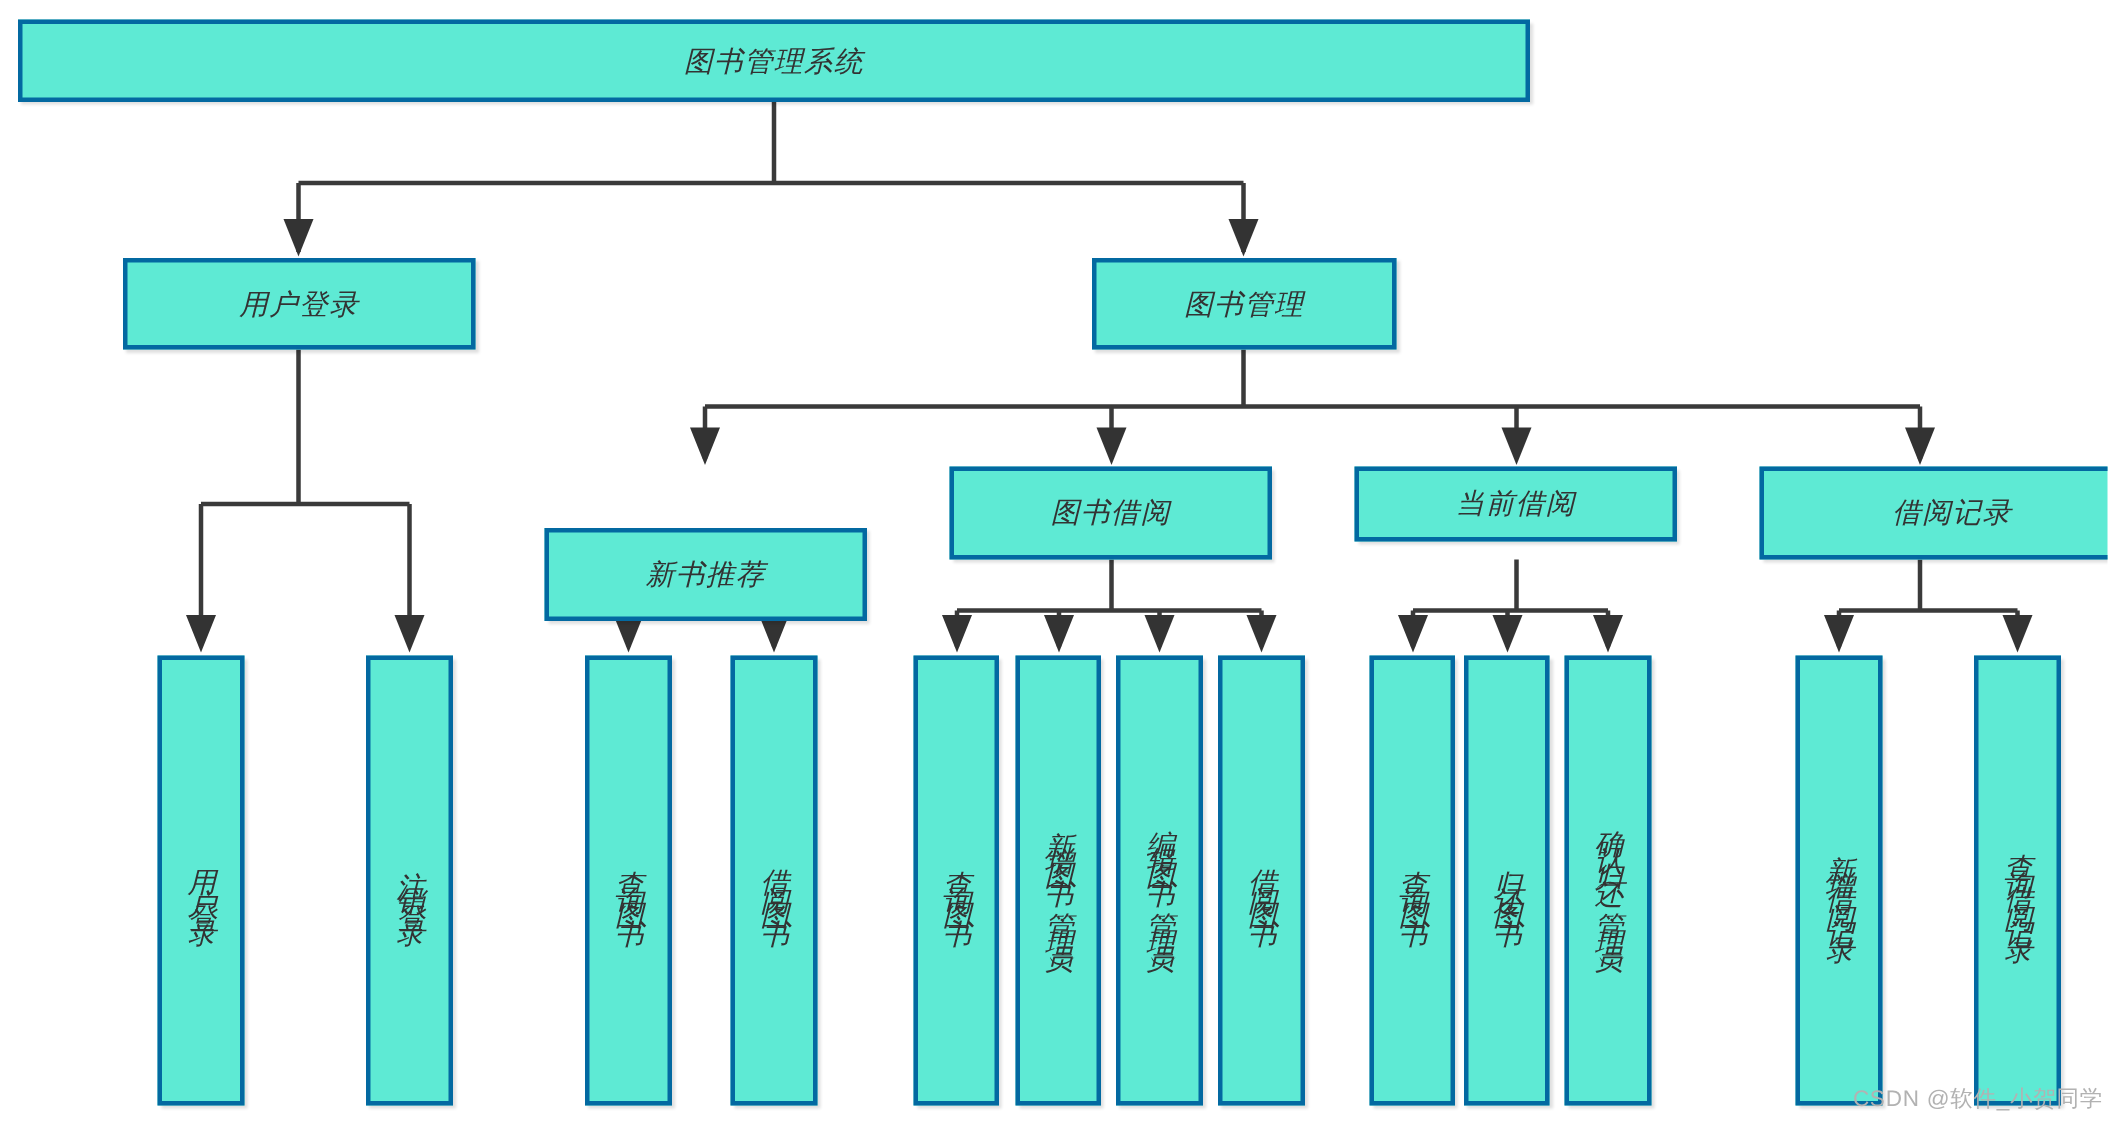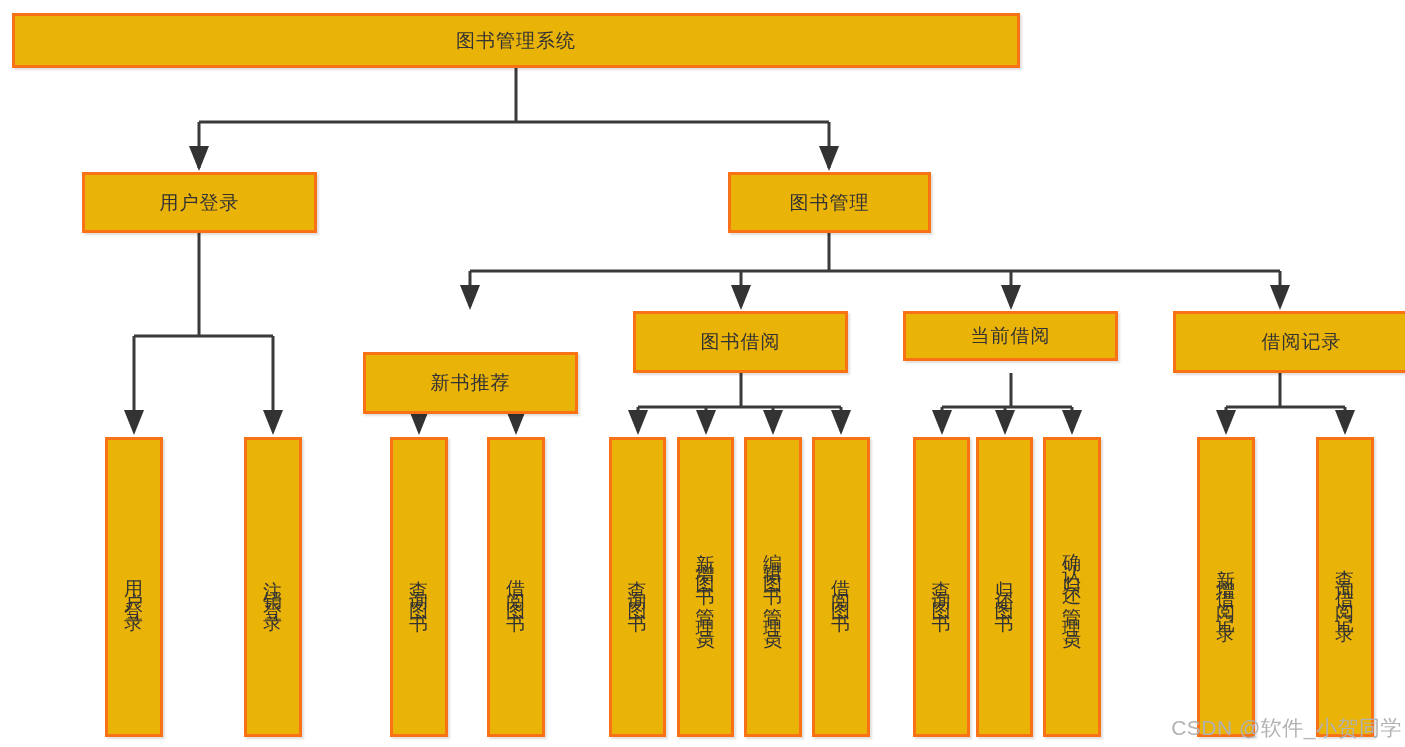--- a/index.html
+++ b/index.html
@@ -2,32 +2,33 @@
 <html><head>
 <meta charset="utf-8">
 <style>
   html,body{margin:0;padding:0;}
   body{
     width:1405px;height:747px;position:relative;background:#ffffff;
     font-family:"Liberation Sans","DejaVu Sans",sans-serif;overflow:hidden;
   }
   #connectors{position:absolute;left:0;top:0;width:1405px;height:747px;}
   .box{
-    position:absolute;background:#eab308;border:3px solid #f97316;
+    position:absolute;background:#5eead4;border:3px solid #0369a1;
     box-sizing:border-box;display:flex;align-items:center;justify-content:center;
     color:#333333;font-size:19px;letter-spacing:1px;
     box-shadow:2px 2px 2px rgba(0,0,0,0.13);
+    font-style:italic;
   }
   .vbox{
     writing-mode:vertical-lr;text-orientation:mixed;
     letter-spacing:11px;line-height:1;font-size:19px;letter-spacing:11px;
   }
   .watermark{
     position:absolute;right:3px;bottom:5px;color:#b2b2b2;
-    font-size:21px;letter-spacing:0.5px;white-space:nowrap;
+    font-size:15px;letter-spacing:0.5px;white-space:nowrap;
   }
 </style>
 </head>
 <body>
 
 <svg id="connectors" viewBox="0 0 1405 747" xmlns="http://www.w3.org/2000/svg" aria-hidden="true">
   <g stroke="#3a3a3a" stroke-width="3" fill="none">
 
     <path d="M516 68 V122 M199 122 H829 M199 122 V168 M829 122 V168"></path>
 

